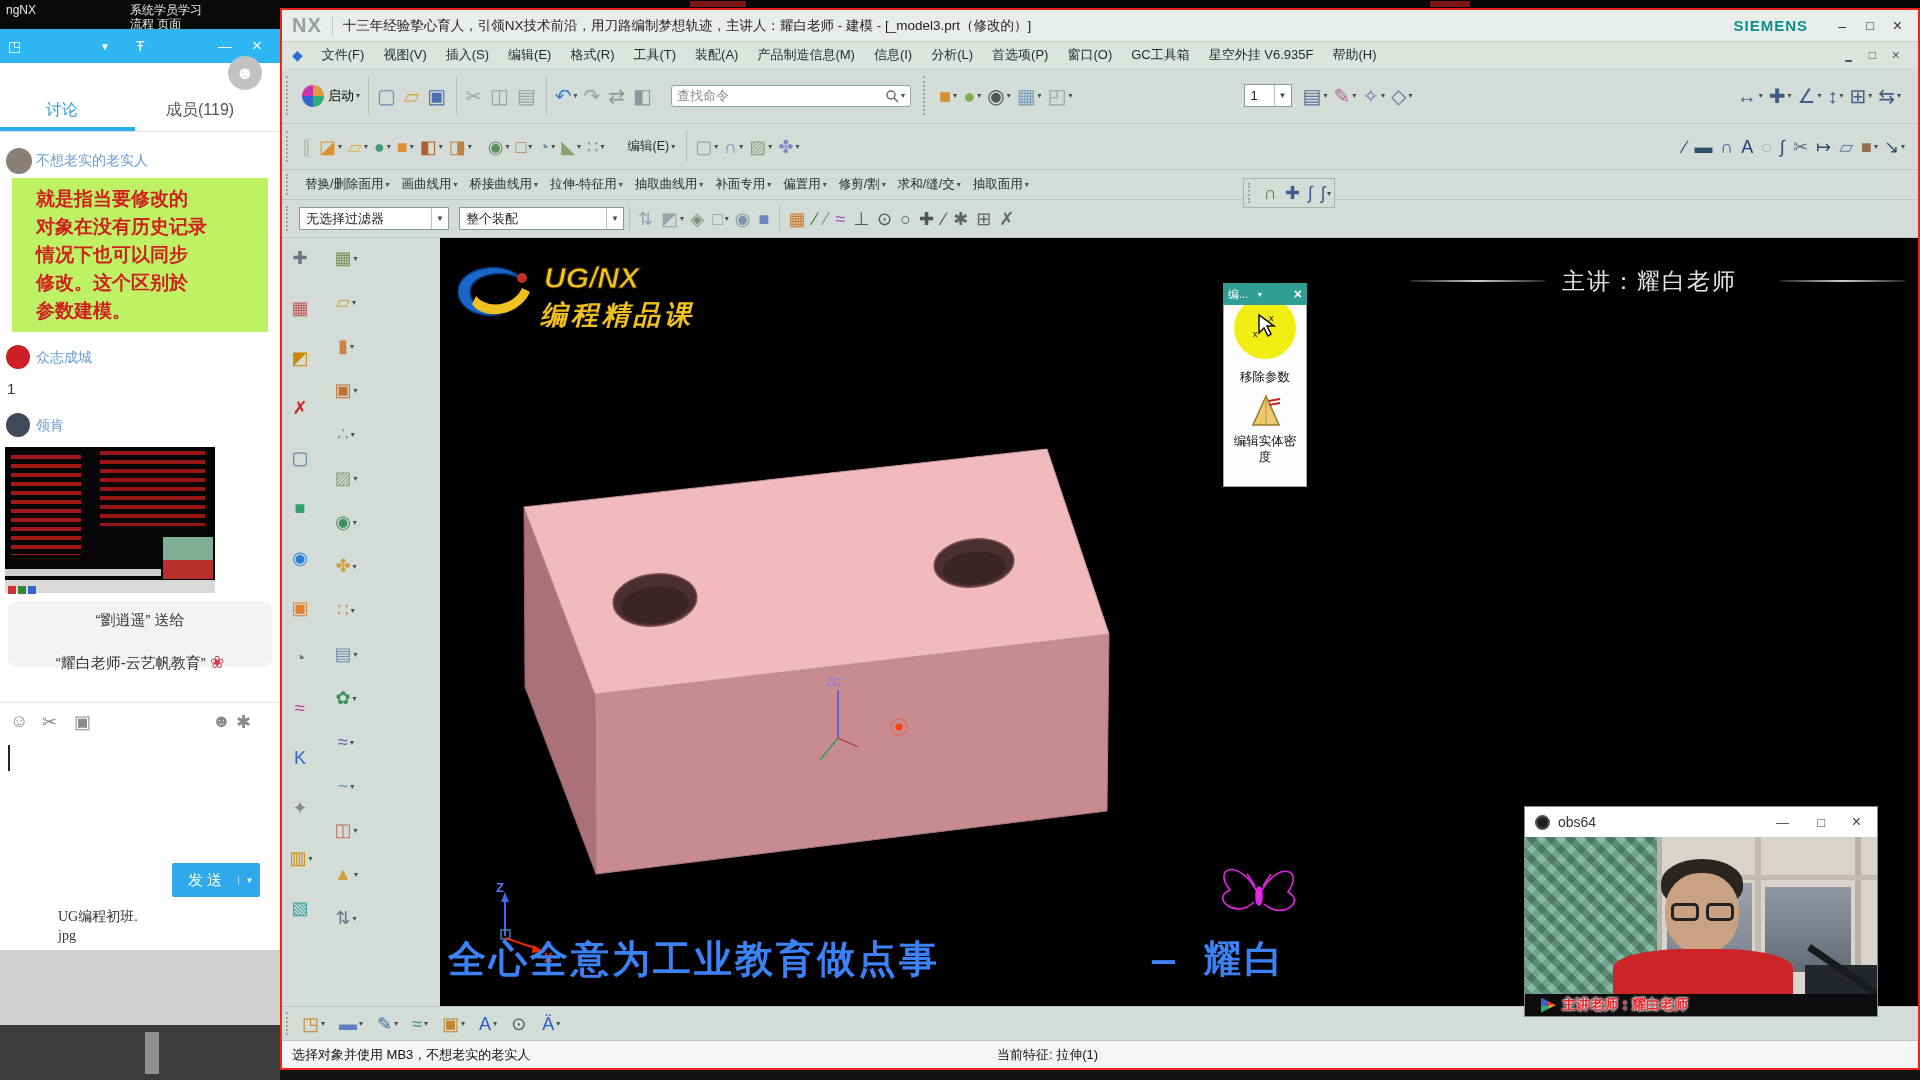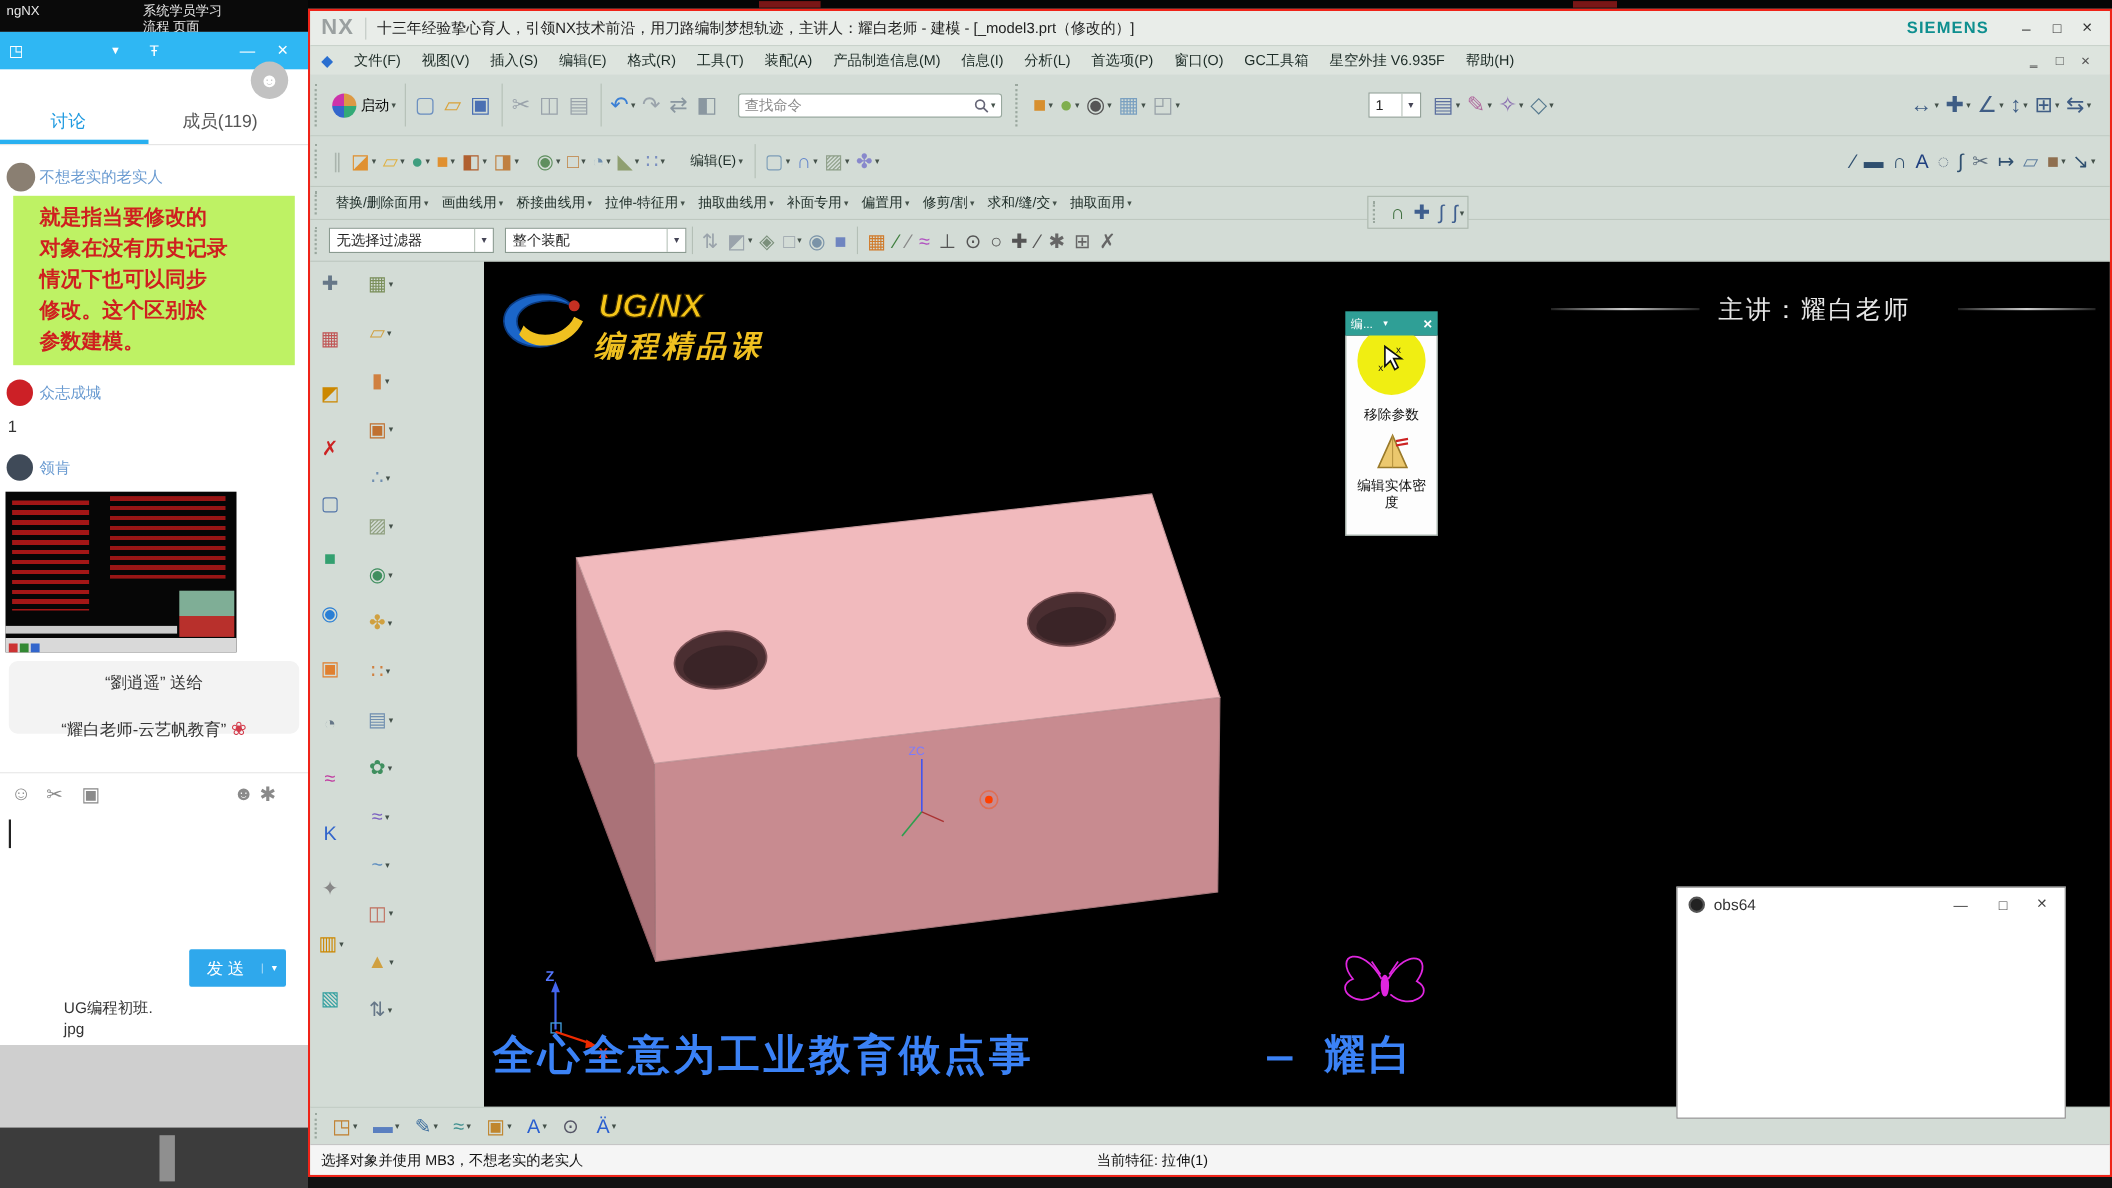--- a/index.html
+++ b/index.html
@@ -146,21 +146,21 @@
 
   <div class="abs" style="left:0;top:738px;width:280px;height:120px;background:#fff;">
     <div style="position:absolute;left:8px;top:7px;width:1.5px;height:26px;background:#222;"></div>
   </div>
 
   <div class="send-btn">
     <span style="flex:1;text-align:center;font-size:15px;">发 送</span>
     <span style="width:22px;text-align:center;border-left:1px solid rgba(255,255,255,.55);font-size:8px;">▼</span>
   </div>
 
-  <div class="abs" style="left:58px;top:907px;font-size:14px;color:#333;line-height:19px;">
+  <div class="abs" style="left:58px;top:907px;font-size:14px;color:#333;line-height:19px;font-family:Liberation Serif, serif;">
     <div>UG编程初班.</div>
     <div>jpg</div>
   </div>
 
   <div class="abs" style="left:0;top:950px;width:280px;height:75px;background:#cfcfcf;"></div>
   <div class="abs" style="left:0;top:1025px;width:280px;height:55px;background:#3c3c3c;">
     <div style="position:absolute;left:145px;top:7px;width:14px;height:42px;background:#8f8f8f;"></div>
   </div>
 </div>
 
@@ -892,13 +892,37 @@
 </div>
 
 <div id="obs">
   <div class="obs-title">
     <span style="width:15px;height:15px;border-radius:50%;background:#222;display:inline-block;margin:0 8px 0 10px;border:2px solid #555;"></span>
     <span>obs64</span>
     <span style="position:absolute;right:88px;color:#444;font-size:13px;">—</span>
     <span style="position:absolute;right:52px;color:#444;font-size:13px;">□</span>
     <span style="position:absolute;right:16px;color:#444;font-size:16px;">×</span>
   </div>
+  <div class="obs-video">
+    <div class="abs" style="left:130px;top:0;width:224px;height:100%;background:#d8d4cc;">
+      <div class="abs" style="left:0;top:0;width:7px;height:100%;background:#b8b2a6;"></div>
+      <div class="abs" style="left:100px;top:0;width:6px;height:100%;background:#c2bcb0;"></div>
+      <div class="abs" style="left:200px;top:0;width:6px;height:100%;background:#b8b2a6;"></div>
+      <div class="abs" style="left:0;top:38px;width:100%;height:5px;background:#c2bcb0;"></div>
+      <div class="abs" style="left:12px;top:46px;width:85px;height:70px;background:linear-gradient(180deg,#9aa3ad,#7f8893);"></div>
+      <div class="abs" style="left:110px;top:50px;width:86px;height:85px;background:linear-gradient(180deg,#8d97a2,#646c76);"></div>
+      <div class="abs" style="left:150px;top:128px;width:204px;height:51px;background:#23262a;"></div>
+    </div>
+    <div class="foam"></div>
+    <div class="abs" style="left:136px;top:22px;width:82px;height:48px;border-radius:50% 50% 40% 40%;background:#2a2520;"></div>
+    <div class="abs" style="left:140px;top:36px;width:74px;height:80px;border-radius:46%;background:#c9a183;"></div>
+    <div class="abs" style="left:146px;top:66px;width:28px;height:18px;border:3px solid #222;border-radius:5px;"></div>
+    <div class="abs" style="left:181px;top:66px;width:28px;height:18px;border:3px solid #222;border-radius:5px;"></div>
+    <div class="abs" style="left:88px;top:112px;width:180px;height:48px;border-radius:40% 40% 0 0;background:#cc2428;"></div>
+    <svg class="abs" style="left:280px;top:100px;" width="74" height="60">
+        <line x1="4" y1="10" x2="74" y2="58" stroke="#1a1a1a" stroke-width="7"></line>
+      </svg>
+    <div class="banner">
+      <span style="width:15px;height:15px;margin:0 6px 0 16px;background:conic-gradient(#e33 0 25%,#fa0 25% 50%,#3a7 50% 75%,#36c 75%);clip-path:polygon(0 0,100% 50%,0 100%);display:inline-block;"></span>
+      <span class="t">主讲老师：耀白老师</span>
+    </div>
+  </div>
 </div>
 
 </body></html>

